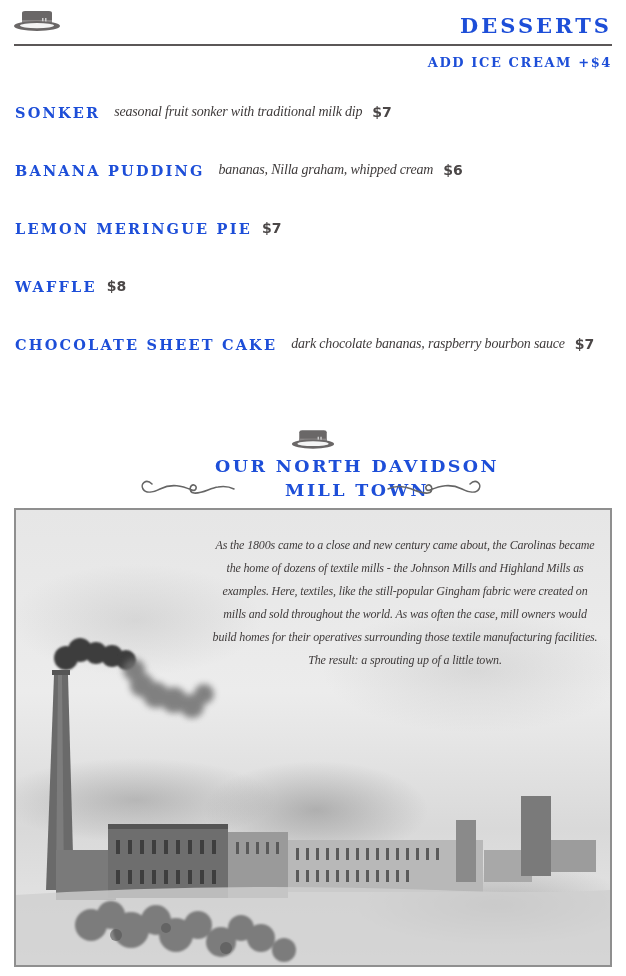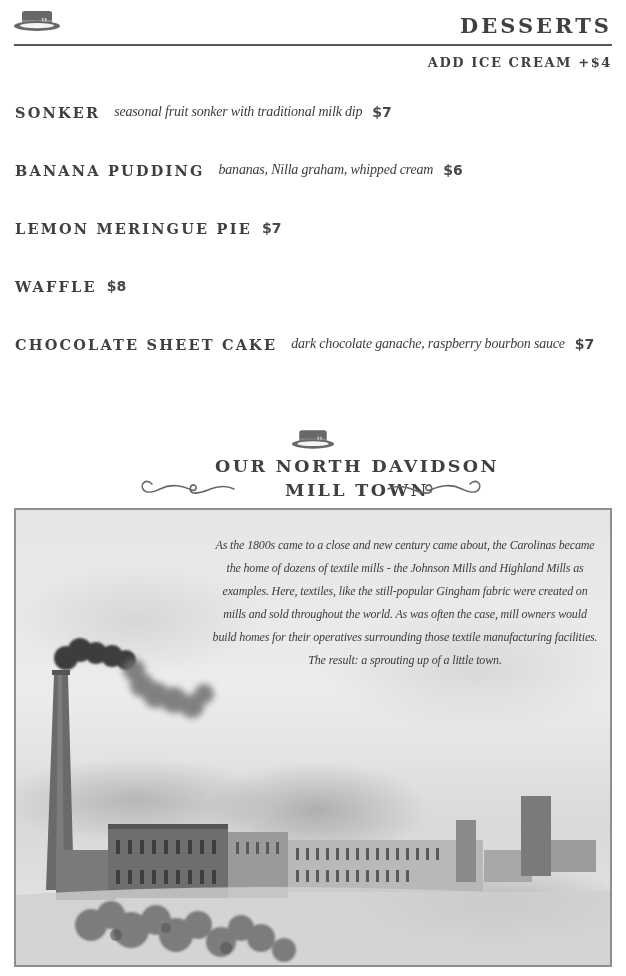--- a/index.html
+++ b/index.html
@@ -1,20 +1,20 @@
 <!DOCTYPE html>
 <html><head>
   <meta charset="utf-8">
   <style>
     html, body { margin: 0; padding: 0; }
     body {
       width: 626px; height: 976px; background: #ffffff; position: relative; overflow: hidden;
       color: #4a4646;
     }
-    .slab { font-family: "DejaVu Serif", serif; font-weight: bold; text-transform: uppercase; color: #404040; }
+    .slab { font-family: "DejaVu Serif", serif; font-weight: bold; text-transform: uppercase; color: #1d4ed8; }
     .ital { font-family: "Liberation Serif", serif; font-style: italic; color: #3f3b3b; }
 
     .hat-top { position: absolute; left: 13px; top: 10px; width: 48px; height: 22px; }
     .title-desserts {
       position: absolute; right: 14px; top: 13px; font-size: 21px; letter-spacing: 3px;
     }
     .rule { position: absolute; left: 14px; right: 14px; top: 44px; height: 2px; background: #5b5757; }
     .addon {
       position: absolute; right: 14px; top: 55px; font-size: 13px; letter-spacing: 1.6px;
     }
@@ -80,21 +80,21 @@
 <div class="item" style="top:220px">
   <span class="slab name">LEMON MERINGUE PIE</span>
   <span class="price">$7</span>
 </div>
 <div class="item" style="top:278px">
   <span class="slab name">WAFFLE</span>
   <span class="price">$8</span>
 </div>
 <div class="item" style="top:336px">
   <span class="slab name">CHOCOLATE SHEET CAKE</span>
-  <span class="ital desc">dark chocolate ganache, raspberry bourbon sauce</span>
+  <span class="ital desc">dark chocolate bananas, raspberry bourbon sauce</span>
   <span class="price">$7</span>
 </div>
 
 <svg class="hat-mid" viewBox="0 0 48 22">
   <path d="M9 3 Q9 1 12 1 L36 1 Q39 1 39 3 L39 13 L9 13 Z" fill="#6a6767"></path>
   <rect x="9" y="10" width="30" height="3" fill="#8a8787"></rect>
   <rect x="29" y="8" width="1.5" height="5" fill="#cfcfcf"></rect>
   <rect x="32" y="8" width="1.5" height="5" fill="#cfcfcf"></rect>
   <ellipse cx="24" cy="16" rx="23" ry="5" fill="#6a6767"></ellipse>
   <ellipse cx="24" cy="15.6" rx="17" ry="2.6" fill="#f4f4f4"></ellipse>

